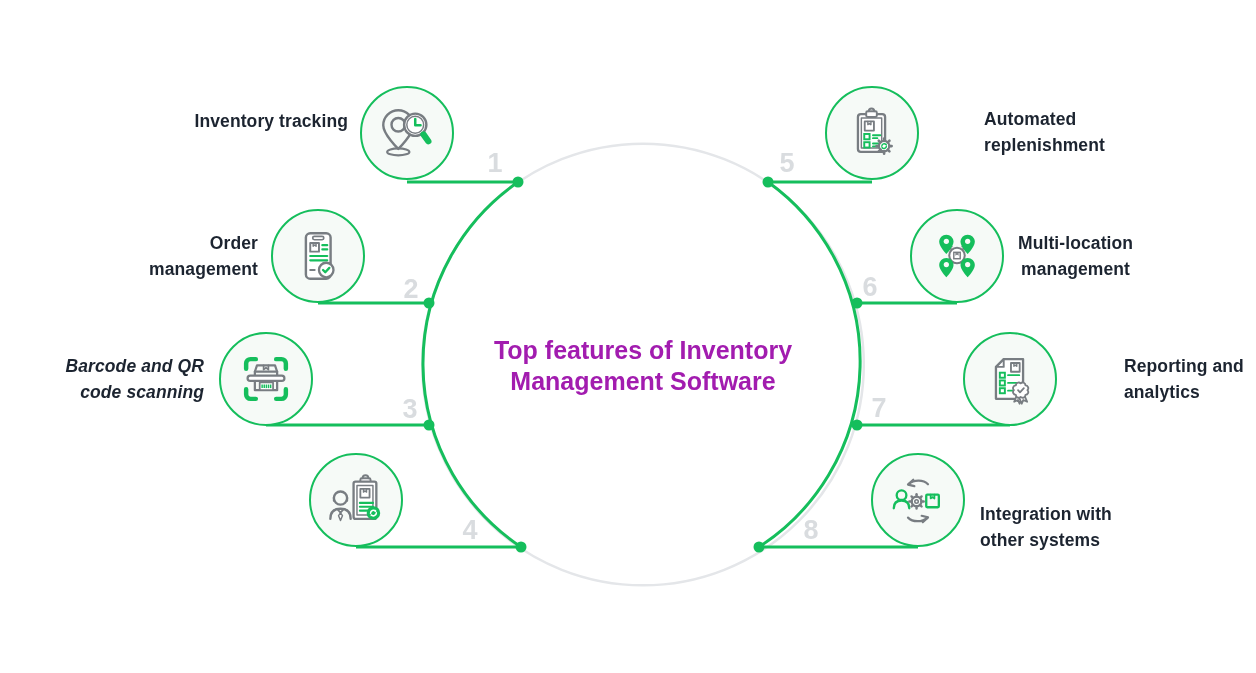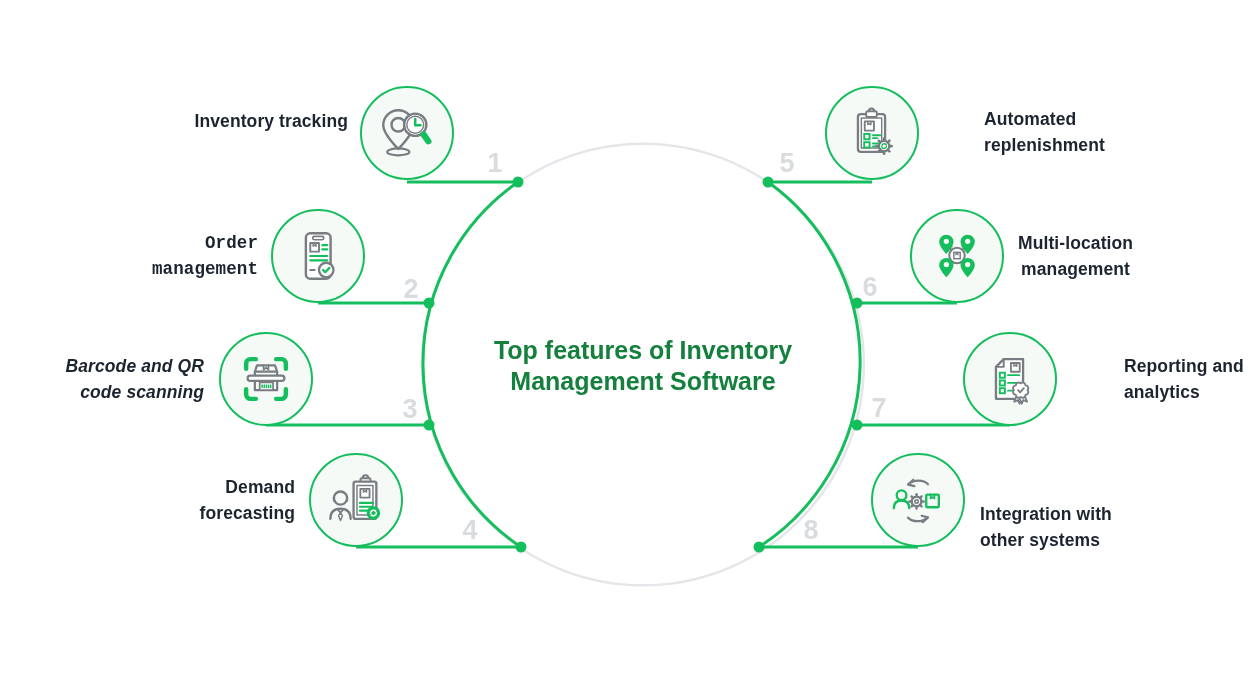--- a/index.html
+++ b/index.html
@@ -17,29 +17,29 @@
     position:absolute;z-index:3;font-size:17.5px;font-weight:700;color:#1C2430;
     line-height:26px;white-space:pre-line;letter-spacing:.1px;
   }
   .label.r{text-align:right;}
   .num{
     position:absolute;z-index:3;font-size:27px;font-weight:700;color:#D9DCDF;
     transform:translate(-50%,-50%);line-height:1;
   }
   .title{
     position:absolute;z-index:3;left:379px;top:335px;width:528px;text-align:center;
-    font-size:25px;line-height:30.5px;font-weight:700;color:#15803d;white-space:pre-line;
+    font-size:25px;line-height:30.5px;font-weight:700;color:#a21caf;white-space:pre-line;
   }
   
   .p1{left:360px;top:86px;}  .p2{left:271px;top:209px;}
   .p3{left:219px;top:332px;} .p4{left:309px;top:453px;}
   .p5{left:825px;top:86px;}  .p6{left:910px;top:209px;}
   .p7{left:963px;top:332px;} .p8{left:871px;top:453px;}
   
-  .l1{right:908px;top:108px;} .l2{right:998px;top:230px;font-family:Liberation Mono, monospace;}
+  .l1{right:908px;top:108px;} .l2{right:998px;top:230px;}
   .l3{right:1052px;top:353px;font-style:italic;}.l4{right:961px;top:474px;}
   .l5{left:936px;top:106px;margin-left:48px;}  .l6{left:1018px;top:230px;text-align:center;}
   .l7{left:1114px;top:353px;margin-left:10px;} .l8{left:980px;top:501px;}
   
   .c1{left:495px;top:163px;} .c2{left:411px;top:289px;}
   .c3{left:410px;top:409px;} .c4{left:470px;top:530px;}
   .c5{left:787px;top:163px;} .c6{left:870px;top:287px;}
   .c7{left:879px;top:408px;} .c8{left:811px;top:530px;}
 </style>
 </head>
@@ -74,22 +74,20 @@
   <span class="num c5">5</span>
   <span class="num c6">6</span>
   <span class="num c7">7</span>
   <span class="num c8">8</span>
 
   <div class="label r l1">Inventory tracking</div>
   <div class="label r l2">Order
 management</div>
   <div class="label r l3">Barcode and QR
 code scanning</div>
-  <div class="label r l4">Demand
-forecasting</div>
   <div class="label l5">Automated
 replenishment</div>
   <div class="label l6">Multi-location
 management</div>
   <div class="label l7">Reporting and
 analytics</div>
   <div class="label l8">Integration with
 other systems</div>
 
   <div class="node p1">

